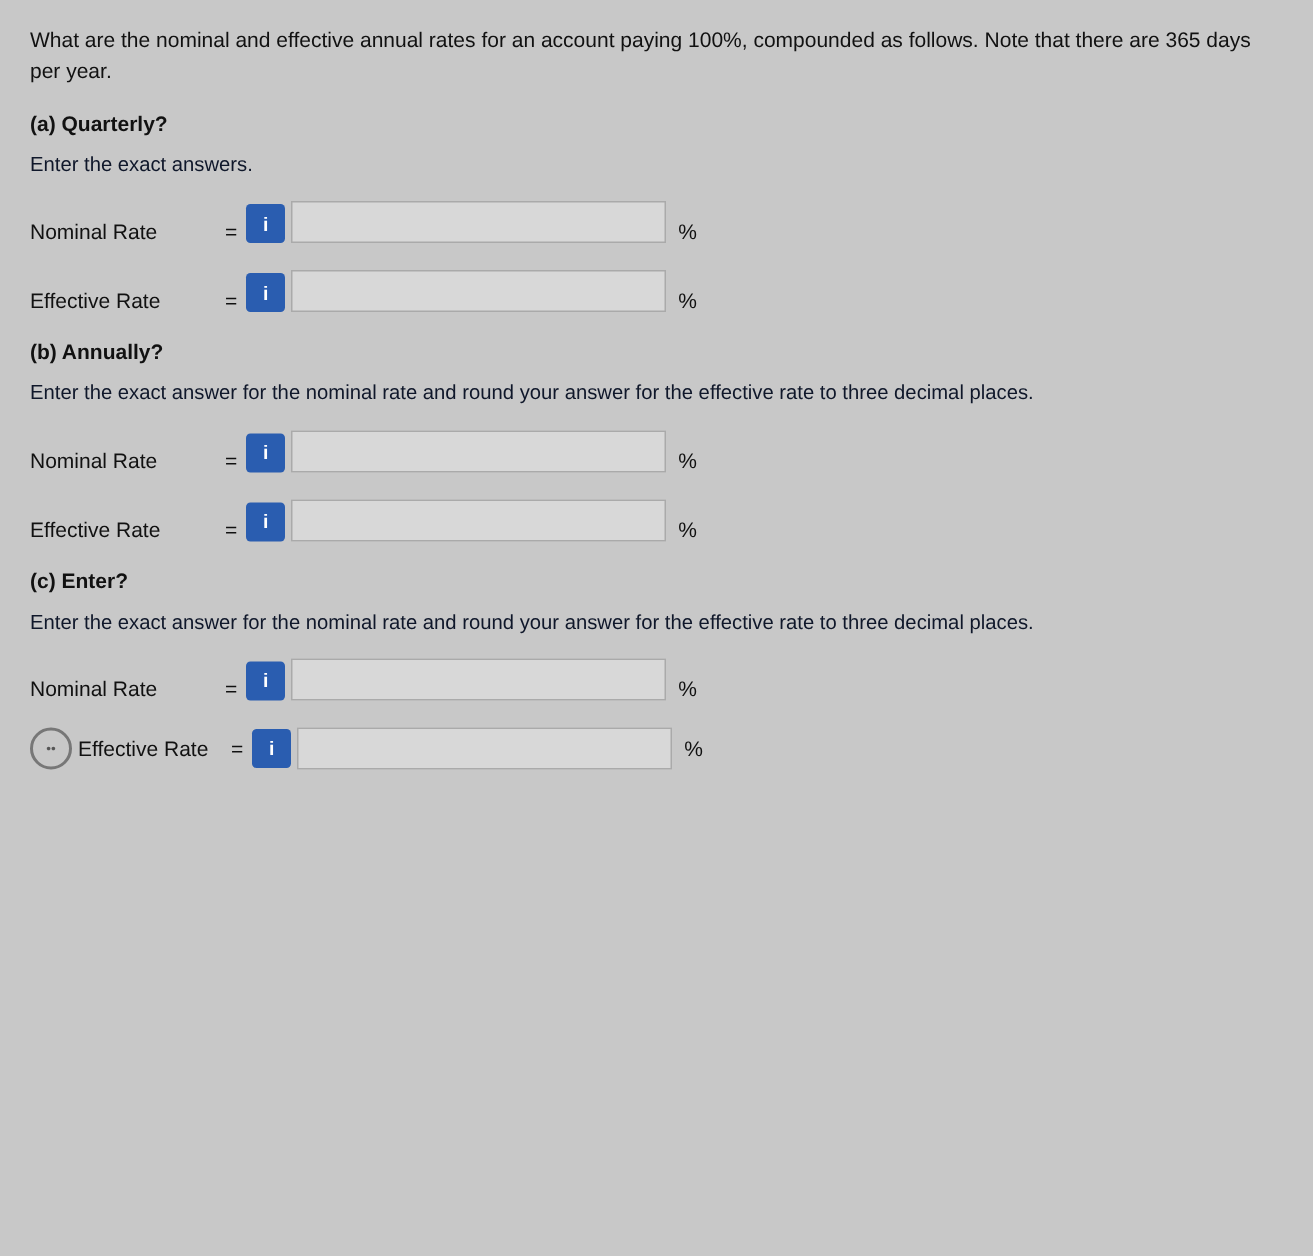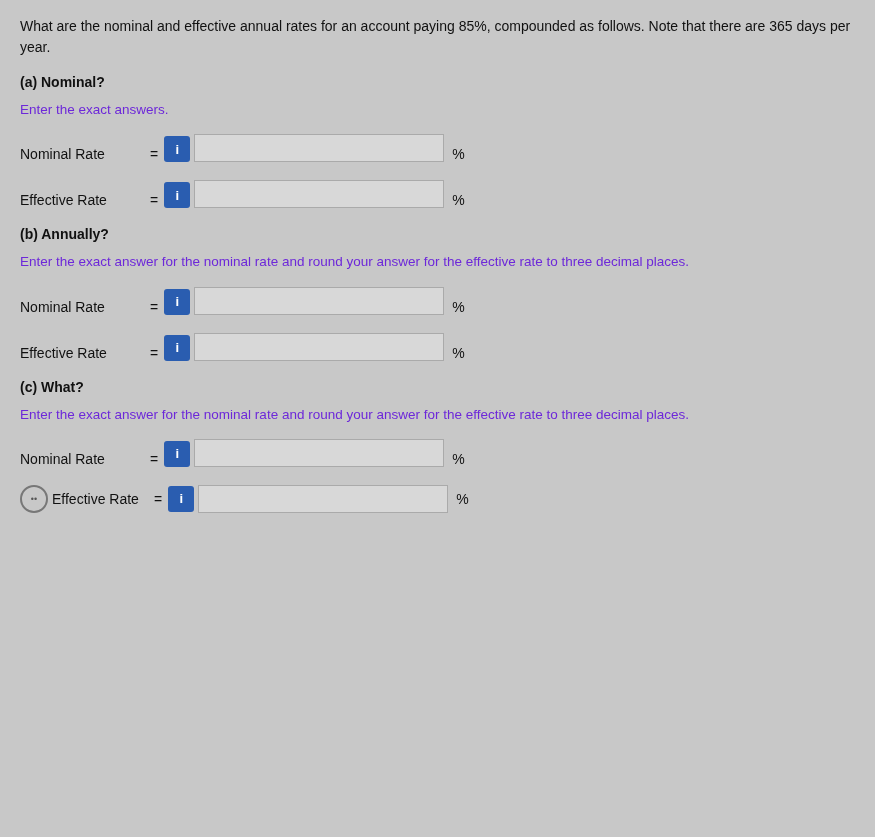--- a/index.html
+++ b/index.html
@@ -30,21 +30,21 @@
       font-size: 14px;
       font-weight: bold;
       margin-bottom: 10px;
       color: #111;
     }
 
     .instruction-text {
       font-size: 13.5px;
       line-height: 1.5;
       margin-bottom: 14px;
-      color: #6d28d9;
+      color: #0f172a;
     }
 
     .input-row {
       display: flex;
       align-items: flex-end;
       margin-bottom: 18px;
     }
 
     .input-label {
       font-size: 14px;
@@ -92,24 +92,24 @@
       margin-left: 8px;
     }
 
     .section-block {
       margin-bottom: 10px;
     }
   </style>
 </head>
 <body>
 
-<p class="question-text">What are the nominal and effective annual rates for an account paying 85%, compounded as follows. Note that there are 365 days per year.</p>
+<p class="question-text">What are the nominal and effective annual rates for an account paying 100%, compounded as follows. Note that there are 365 days per year.</p>
 
 <div class="section-block">
-  <p class="section-label">(a) Nominal?</p>
+  <p class="section-label">(a) Quarterly?</p>
   <p class="instruction-text">Enter the exact answers.</p>
 
   <div class="input-row">
     <span class="input-label">Nominal Rate</span>
     <span class="equals-sign">=</span>
     <button class="info-btn">i</button>
     <input class="answer-input" type="text" style="">
     <span class="percent-sign">%</span>
   </div>
 
@@ -137,21 +137,21 @@
   <div class="input-row">
     <span class="input-label">Effective Rate</span>
     <span class="equals-sign">=</span>
     <button class="info-btn">i</button>
     <input class="answer-input" type="text" style="">
     <span class="percent-sign">%</span>
   </div>
 </div>
 
 <div class="section-block">
-  <p class="section-label">(c) What?</p>
+  <p class="section-label">(c) Enter?</p>
   <p class="instruction-text">Enter the exact answer for the nominal rate and round your answer for the effective rate to three decimal places.</p>
 
   <div class="input-row">
     <span class="input-label">Nominal Rate</span>
     <span class="equals-sign">=</span>
     <button class="info-btn">i</button>
     <input class="answer-input" type="text" style="">
     <span class="percent-sign">%</span>
   </div>
 

